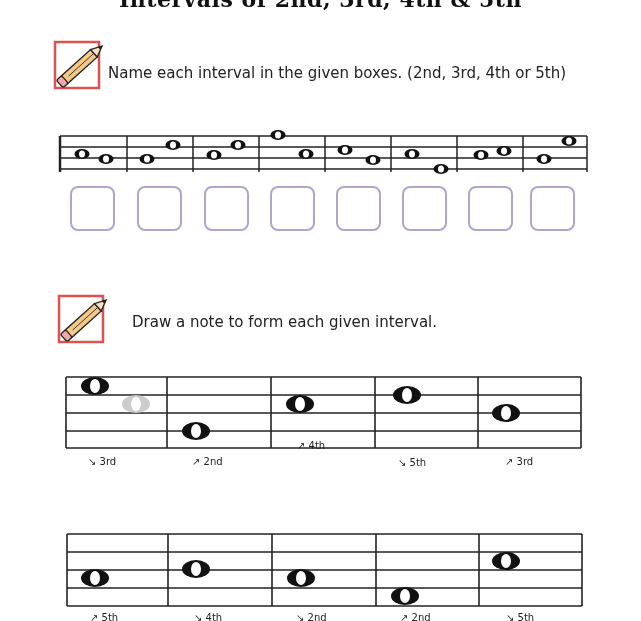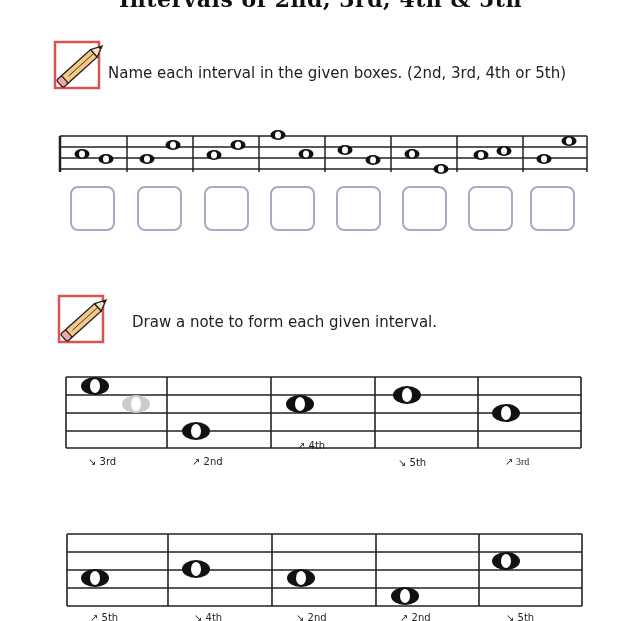--- a/index.html
+++ b/index.html
@@ -182,21 +182,21 @@
         <ellipse cx="506" cy="413" rx="14" ry="9"></ellipse>
         <ellipse cx="506" cy="413" rx="5" ry="7" fill="#fff"></ellipse>
       </g>
   </g>
 </svg>
 
 <div class="lbl" style="left:88px; top:456px;">↘  3rd</div>
 <div class="lbl" style="left:192px; top:456px;">↗  2nd</div>
 <div class="lbl" style="left:297px; top:440px;">↗  4th</div>
 <div class="lbl" style="left:398px; top:457px;">↘  5th</div>
-<div class="lbl" style="left:505px; top:456px;font-family:Liberation Serif, serif;">↗  3rd</div>
+<div class="lbl" style="left:505px; top:456px;">↗  3rd</div>
 
 <svg class="staff" style="top:0;" width="641" height="621">
   <g stroke="#222" stroke-width="1.6">
     <line x1="67" y1="534" x2="582" y2="534"></line>
     <line x1="67" y1="552" x2="582" y2="552"></line>
     <line x1="67" y1="570" x2="582" y2="570"></line>
     <line x1="67" y1="588" x2="582" y2="588"></line>
     <line x1="67" y1="606" x2="582" y2="606"></line>
     <line x1="67" y1="534" x2="67" y2="606"></line>
     <line x1="168" y1="534" x2="168" y2="606"></line>

